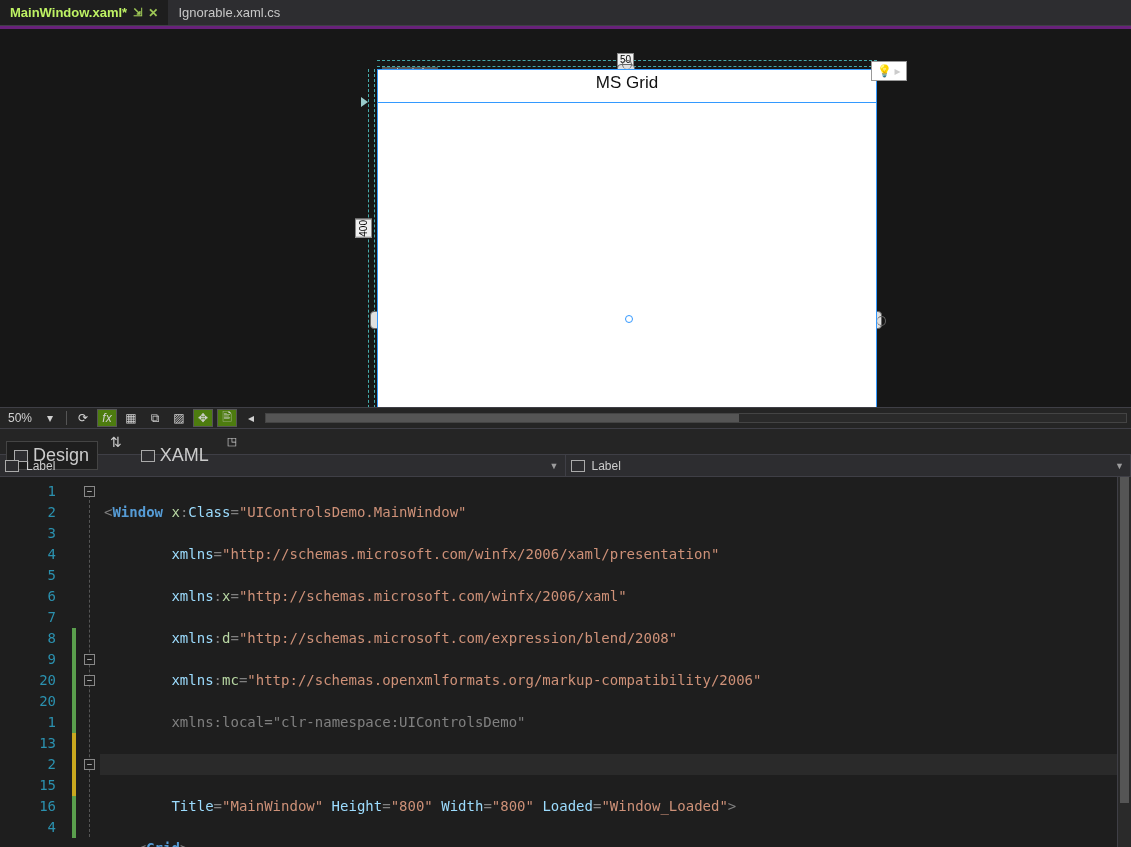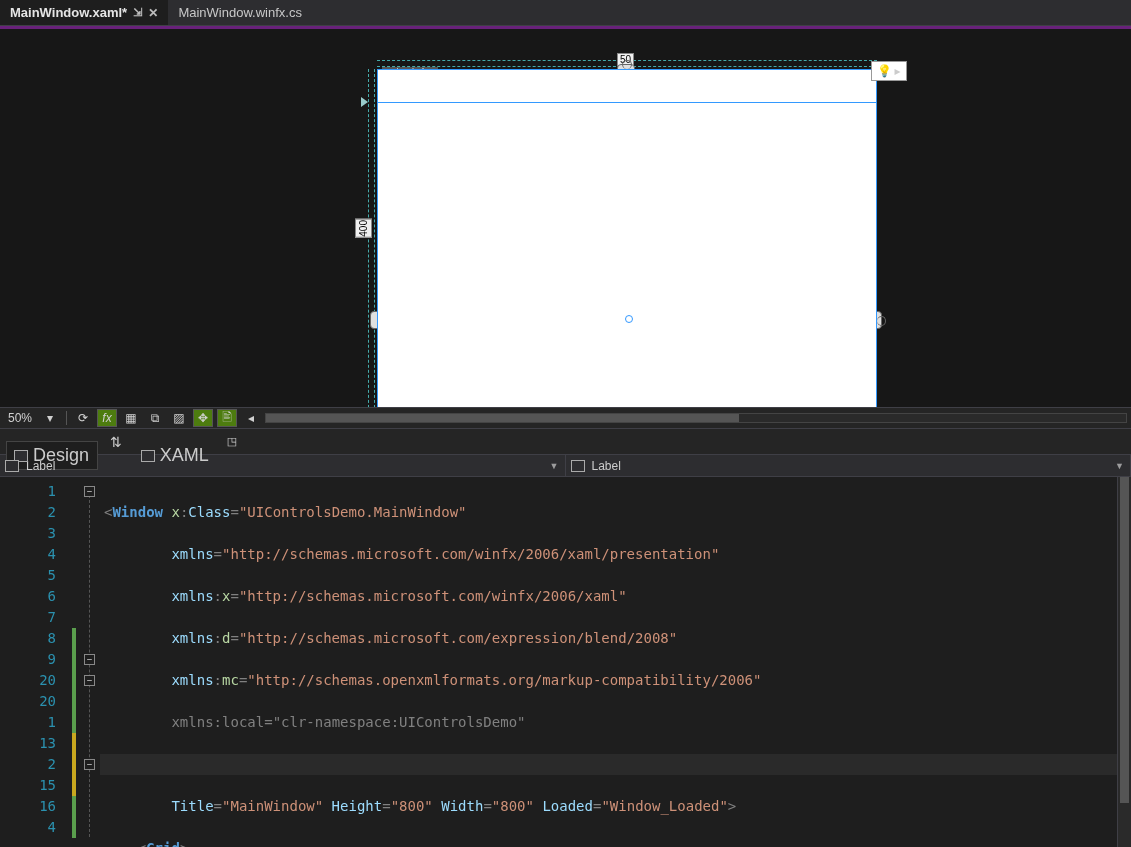--- a/index.html
+++ b/index.html
@@ -23,21 +23,21 @@
     display: flex;
     align-items: center;
     padding: 0 10px;
     font-size: 13px;
     color: #c8c8c8;
     gap: 6px;
     cursor: pointer;
   }
   .tab.active {
     background: #1e1e1e;
-    color: #e5e5e5;
+    color: #bef264;
     font-weight: 600;
   }
   .tab.active .preview-icon {
     font-size: 11px;
     opacity: .8;
   }
   .tab .close-x {
     font-size: 12px;
     opacity: .8;
   }
@@ -331,41 +331,42 @@
 </head>
 <body>
 
 <div class="tabs-bar">
   <div class="tab active">
     <span>MainWindow.xaml*</span>
     <span class="preview-icon">⇲</span>
     <span class="close-x">✕</span>
   </div>
   <div class="tab">
-    <span>MainWindow.winfx.cs</span>
+    <span>Ignorable.xaml.cs</span>
   </div>
 </div>
 <div class="purple-strip"></div>
 
 <div class="designer-area">
   <div class="design-window-wrap">
     <div class="ruler-h">
       <div class="ruler-tri-down" style="left:245px;top:-8px"></div>
     </div>
     <div class="ruler-v">
       <div class="ruler-tri-right" style="top:28px;left:-8px"></div>
     </div>
     <div class="tick-badge" style="left:240px;top:-16px">50</div>
     <div class="tick-badge v" style="left:-22px;top:150px">400</div>
     <div class="lock-pill" style="left:240px;top:-5px"></div>
     <div class="lock-pill" style="left:-10px;top:245px;transform:rotate(90deg)"></div>
     <div class="lock-pill" style="left:490px;top:245px;transform:rotate(90deg)"></div>
 
     <span class="design-window-title">MainWindow</span>
     <div class="design-window">
+      <div class="ms-grid-label">MS Grid</div>
       <div class="row-sep"></div>
       <div class="sel-dot" style="left:247px;top:245px"></div>
     </div>
     <div class="bulb-badge">
       <span>💡</span>
         <span>▸</span>
     </div>
   </div>
 </div>
 

